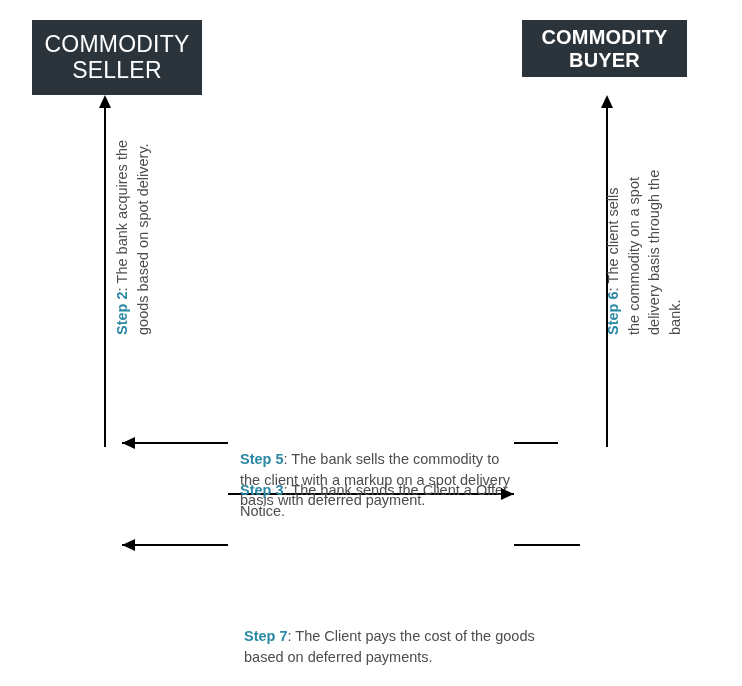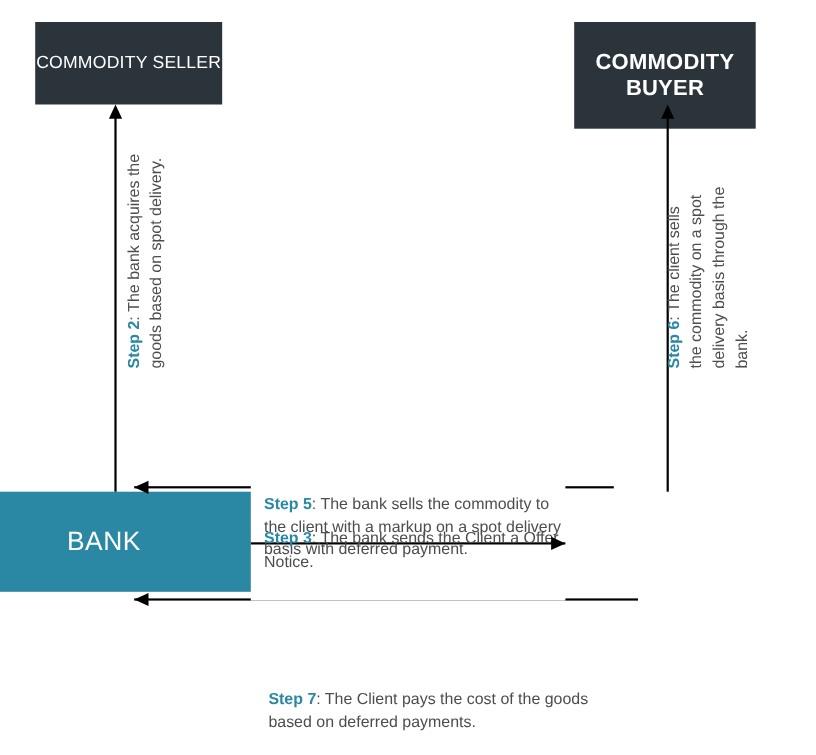--- a/index.html
+++ b/index.html
@@ -26,26 +26,26 @@
     align-items: center;
     justify-content: center;
     text-align: center;
     color: #ffffff;
     line-height: 1.12;
     letter-spacing: 0.2px;
   }
   #box-commodity-seller {
     left: 32px;  top: 20px;
     width: 170px; height: 75px;
-    font-size: 16px;
+    font-size: 23px;
     font-weight: 400;
   }
   #box-commodity-buyer {
     left: 522px; top: 20px;
-    width: 165px; height: 97px;
+    width: 165px; height: 57px;
     font-size: 20px;
     font-weight: 700;
   }
 
   
   .teal-bar {
     position: absolute;
     background: #2A88A4;
     display: flex;
     align-items: center;
@@ -155,23 +155,20 @@
 <div id="canvas">
 
   <div class="party-box" id="box-commodity-seller">
     <span>COMMODITY SELLER</span>
   </div>
 
   <div class="party-box" id="box-commodity-buyer">
     <span>COMMODITY BUYER</span>
   </div>
 
-  <div class="teal-bar" id="box-bank">
-    <span class="bar-label">BANK</span>
-  </div>
 
 
   <div class="v-line" style="left:104px; top:104px; height:343px;"></div>
   <div class="arrowhead ah-up" style="left:99px; top:95px;"></div>
 
   <div class="v-line" style="left:606px; top:104px; height:343px;"></div>
   <div class="arrowhead ah-up" style="left:601px; top:95px;"></div>
 
   <div class="h-line" style="left:122px; top:442px; width:436px;"></div>
   <div class="arrowhead ah-left" style="left:122px; top:437px;"></div>

